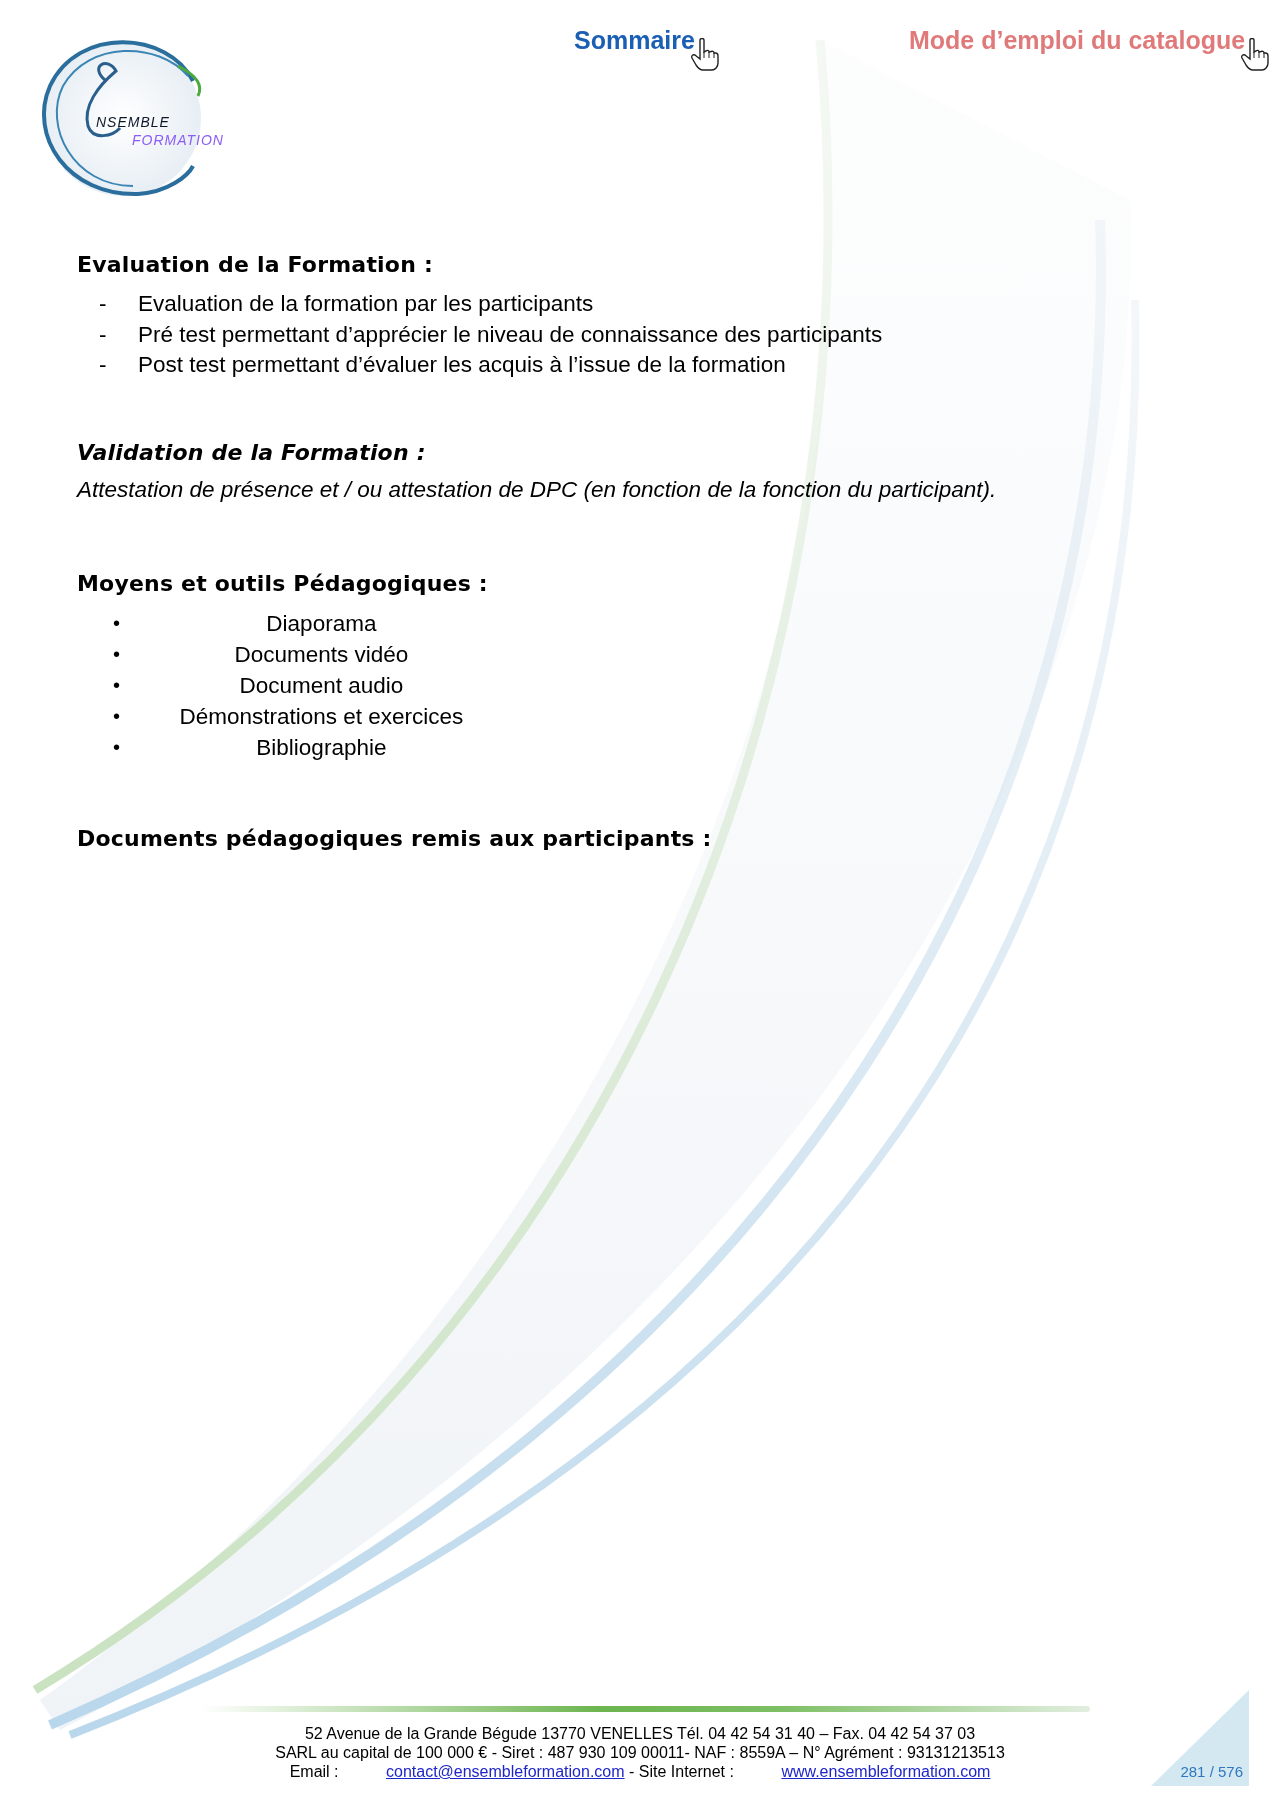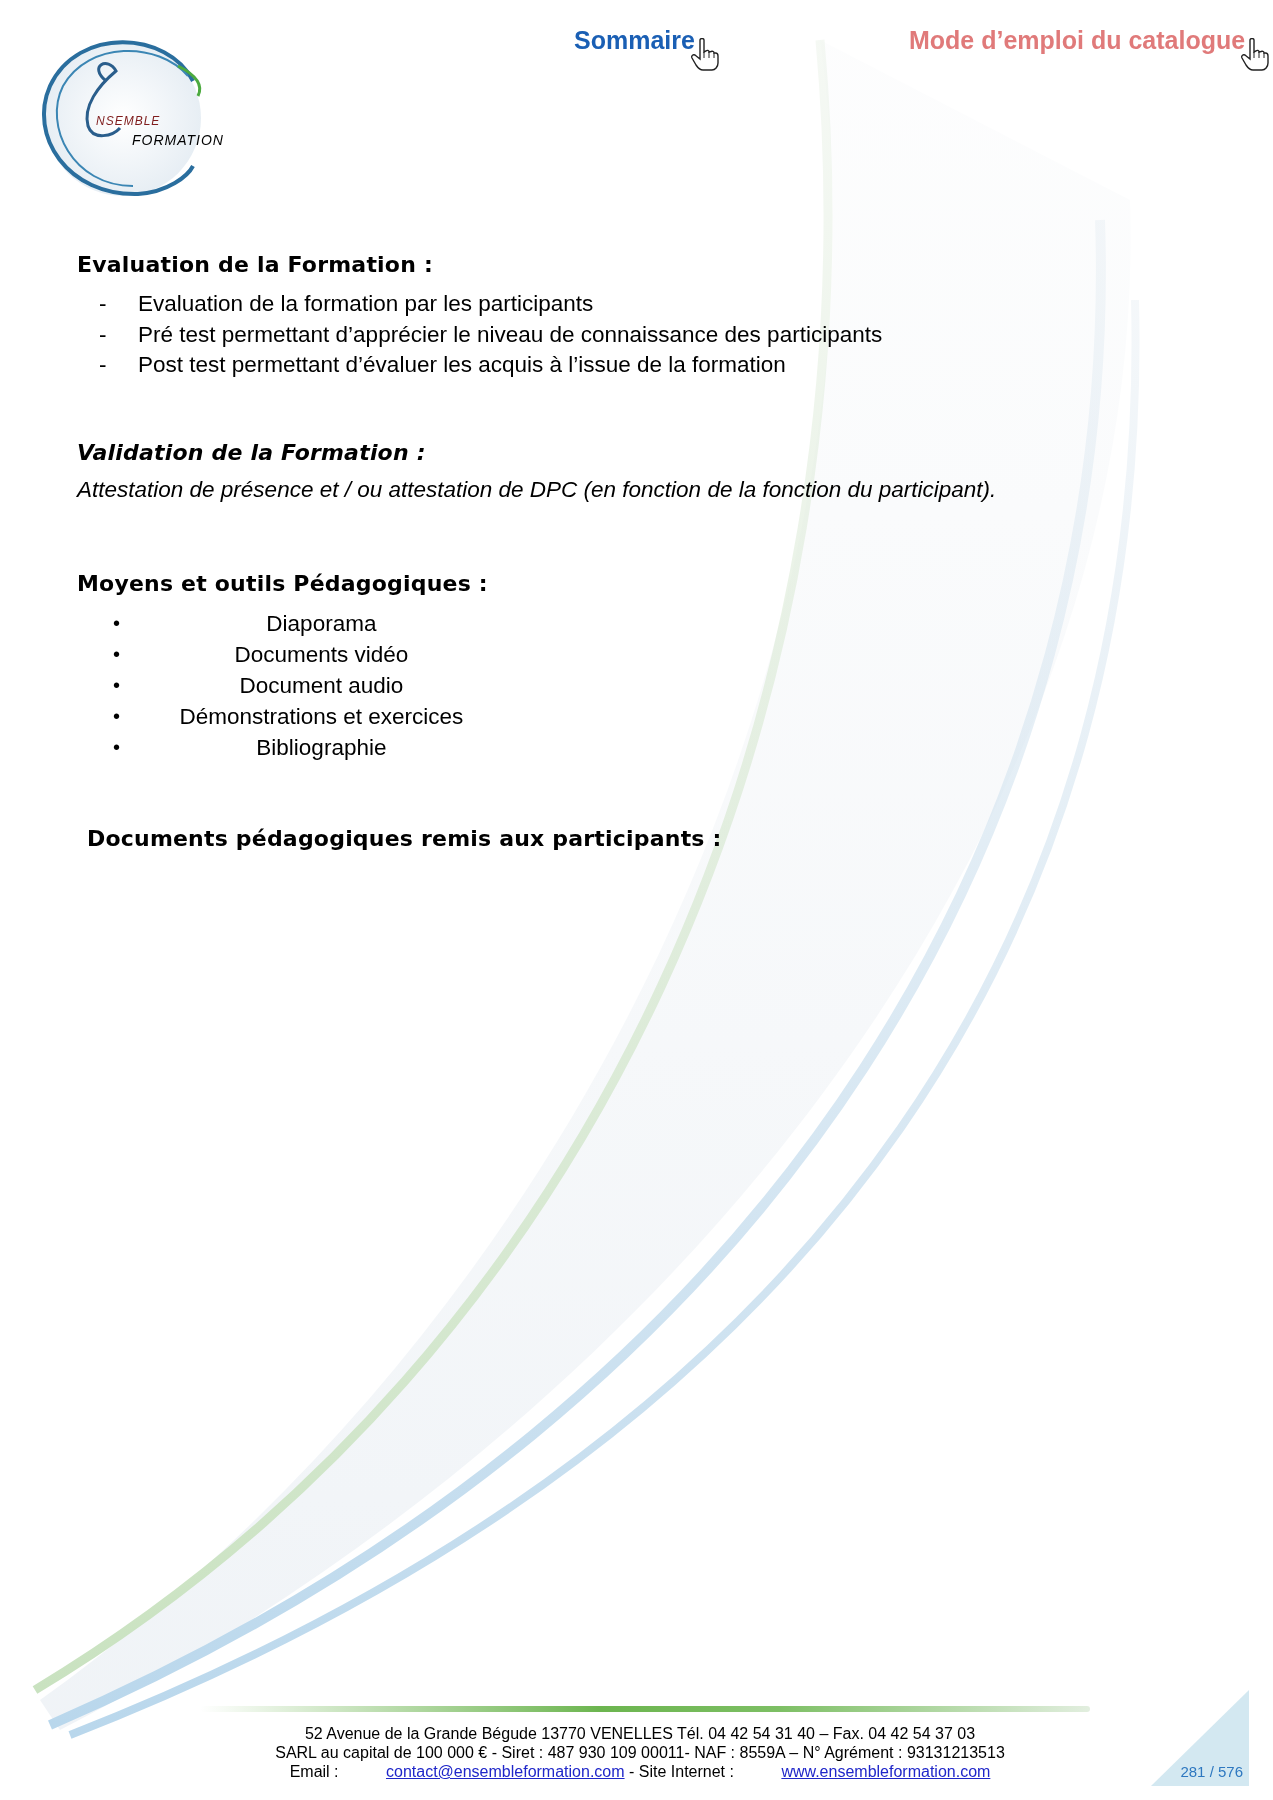--- a/index.html
+++ b/index.html
@@ -34,21 +34,21 @@
     .dash-list li .marker { position: absolute; left: 22px; top: 0; }
     .bullet-list li { font-size: 22.5px; line-height: 31px; position: relative; padding-left: 78px; }
     .bullet-list li .marker { position: absolute; left: 36px; top: 0; font-size: 20px; }
 
     .sec1 { position: absolute; left: 0; top: 0; }
     .sec1 .dash-list { margin-top: 12px; }
     .sec2 { position: absolute; left: 0; top: 188px; width: 1100px; font-style: italic; }
     .sec2 .para { margin-top: 9px; }
     .sec3 { position: absolute; left: 0; top: 319px; text-align: center; }
     .sec3 .bullet-list { margin-top: 12px; }
-    .sec4 { position: absolute; left: 10px; top: 574px; }
+    .sec4 { position: absolute; left: 0; top: 574px; }
     .sec4 .para { margin-top: 9px; }
 
     
     .footer-rule {
       left: 200px; top: 1706px; width: 890px; height: 6px;
       background: linear-gradient(to right, rgba(120,180,90,0) 0%, #6cb54f 45%, #7dbf64 65%, rgba(160,200,150,0.3) 100%);
       border-radius: 3px;
     }
     .footer {
       left: 160px; top: 1724px; width: 960px; text-align: center;
@@ -91,22 +91,22 @@
         <stop offset="0" stop-color="#ffffff"></stop>
         <stop offset="1" stop-color="#e7eef4"></stop>
       </radialGradient>
     </defs>
     <circle cx="95" cy="92" r="78" fill="url(#lg)"></circle>
     <path d="M165 55 C 140 5, 50 0, 22 60 C 0 110, 40 170, 110 168 C 140 166, 160 150, 165 140" stroke="#2a6e9e" stroke-width="4" fill="none"></path>
     <path d="M160 50 C 130 15, 60 15, 35 60 C 15 100, 45 160, 105 160" stroke="#3b86b4" stroke-width="2" fill="none"></path>
     <path d="M150 40 C 170 50, 175 60, 170 70" stroke="#4caa3f" stroke-width="3" fill="none"></path>
     <path d="M78 55 C 60 40, 80 30, 88 45 C 70 60, 55 80, 60 100 C 65 115, 85 110, 92 102" stroke="#2a5e8c" stroke-width="3" fill="none"></path>
   </svg>
-  <span style="position:absolute;left:68px;top:88px;font-style:italic;font-size:12px;color:#7f1d1d;letter-spacing:1px;">NSEMBLE</span>
-  <span style="position:absolute;left:104px;top:106px;font-style:italic;font-size:14px;color:#000000;letter-spacing:1px;">FORMATION</span>
+  <span style="position:absolute;left:68px;top:88px;font-style:italic;font-size:14px;color:#0f172a;letter-spacing:1px;">NSEMBLE</span>
+  <span style="position:absolute;left:104px;top:106px;font-style:italic;font-size:14px;color:#8b5cf6;letter-spacing:1px;">FORMATION</span>
 </div>
 
 <a class="nav-link nav-sommaire layer" style="color:#1a5fb4;">
   <span>Sommaire</span>
   <svg class="hand" viewBox="0 0 28 34">
     <path d="M9 2 C 9 0, 13 0, 13 2 L 13 14 L 15 13 C 16 12, 18 12, 18 14 L 20 13.5 C 21 13, 23 13, 23 15 L 24.5 15 C 26 15, 27 16, 27 18 L 27 25 C 27 29, 24 32, 21 32 L 12 32 C 9 32, 7 30, 5 27 L 1 20 C 0 18, 2 16, 4 17 L 9 21 Z" fill="#fff" stroke="#222" stroke-width="1.4"></path>
     <path d="M18 14 L 18 20 M 23 15 L 23 20 M 13 14 L 13 20" stroke="#222" stroke-width="1"></path>
   </svg>
 </a>
 

